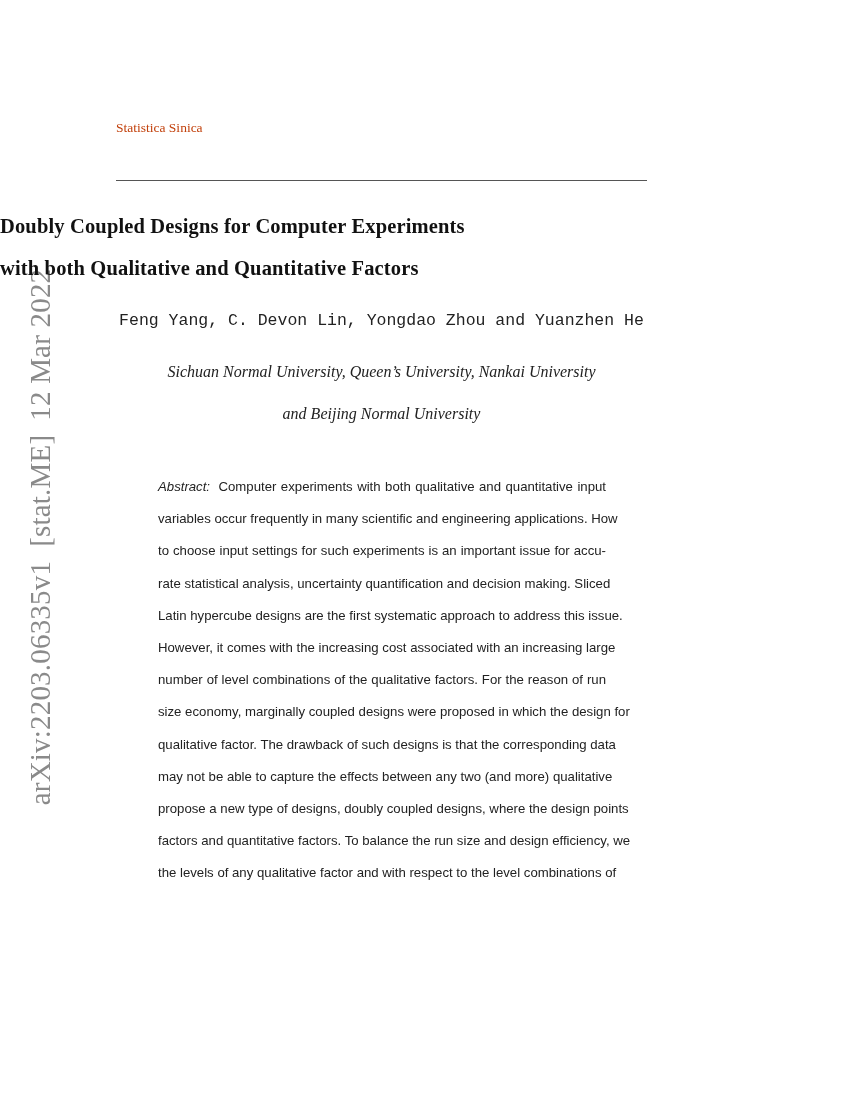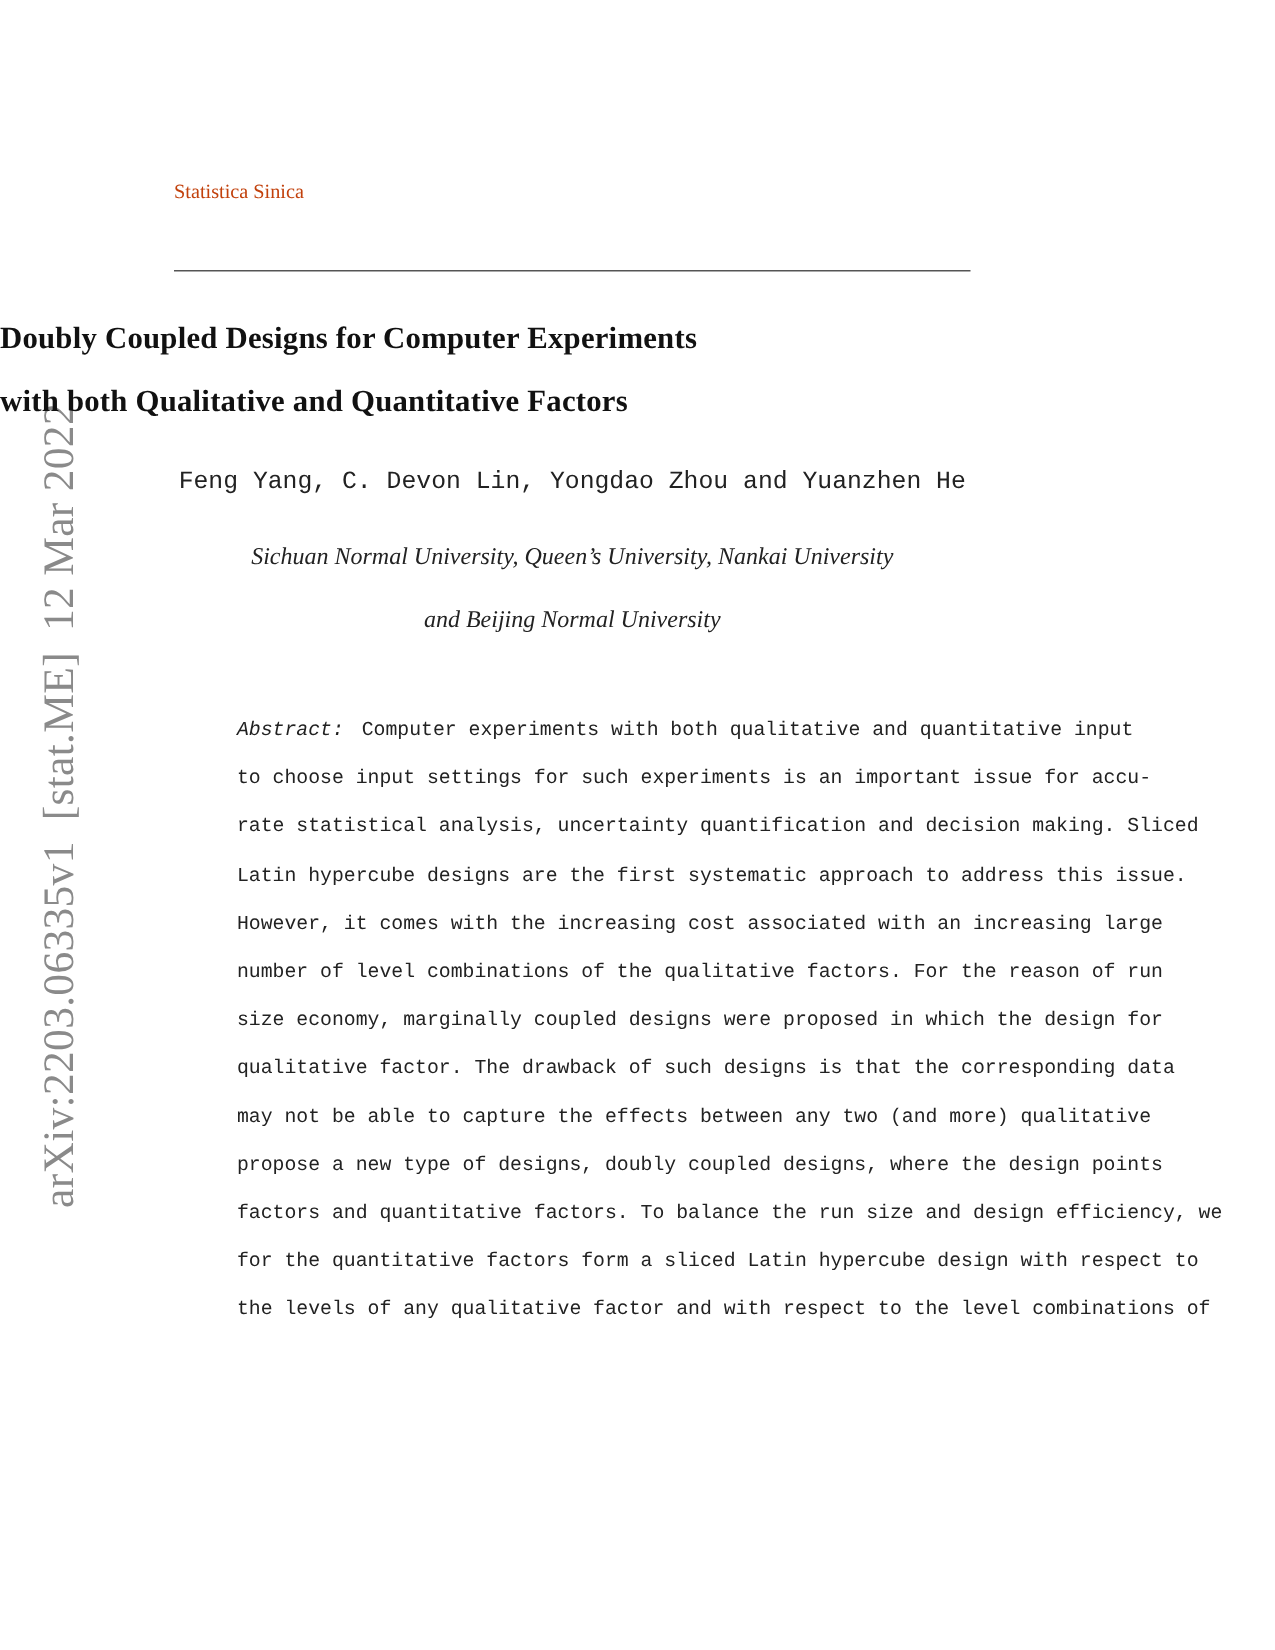--- a/index.html
+++ b/index.html
@@ -67,21 +67,21 @@
       font-size: 16px;
       line-height: 42px;
       color: #222;
     }
     .affil .line { display: block; white-space: nowrap; }
     .abstract {
       position: absolute;
       left: 158px;
       top: 471px;
       width: 448px;
-      font-family: Liberation Mono, monospace;
+      font-family: Liberation Sans, sans-serif;
       font-size: 13.2px;
       line-height: 32.2px;
       color: #222;
     }
     .abstract .line {
       display: block;
       white-space: nowrap;
       text-align: justify;
       text-align-last: justify;
       height: 32.2px;
@@ -118,25 +118,25 @@
 
 <div class="authors">Feng Yang, C. Devon Lin, Yongdao Zhou and Yuanzhen He</div>
 
 <div class="affil">
   <span class="line">Sichuan Normal University, Queen’s University, Nankai University</span>
   <span class="line">and Beijing Normal University</span>
 </div>
 
 <div class="abstract">
   <span class="line"><span class="label">Abstract:</span> <span>Computer experiments with both qualitative and quantitative input</span></span>
+  <span class="line">variables occur frequently in many scientific and engineering applications. How</span>
   <span class="line">to choose input settings for such experiments is an important issue for accu-</span>
   <span class="line">rate statistical analysis, uncertainty quantification and decision making.  Sliced</span>
   <span class="line">Latin hypercube designs are the first systematic approach to address this issue.</span>
   <span class="line">However, it comes with the increasing cost associated with an increasing large</span>
   <span class="line">number of level combinations of the qualitative factors.  For the reason of run</span>
   <span class="line">size economy, marginally coupled designs were proposed in which the design for</span>
   <span class="line">qualitative factor.  The drawback of such designs is that the corresponding data</span>
   <span class="line">may not be able to capture the effects between any two (and more) qualitative</span>
   <span class="line">propose a new type of designs, doubly coupled designs, where the design points</span>
   <span class="line">factors and quantitative factors.  To balance the run size and design efficiency, we</span>
-  <span class="line">for the quantitative factors form a sliced Latin hypercube design with respect to</span>
   <span class="line">the levels of any qualitative factor and with respect to the level combinations of</span>
 </div>
 
 </body></html>

